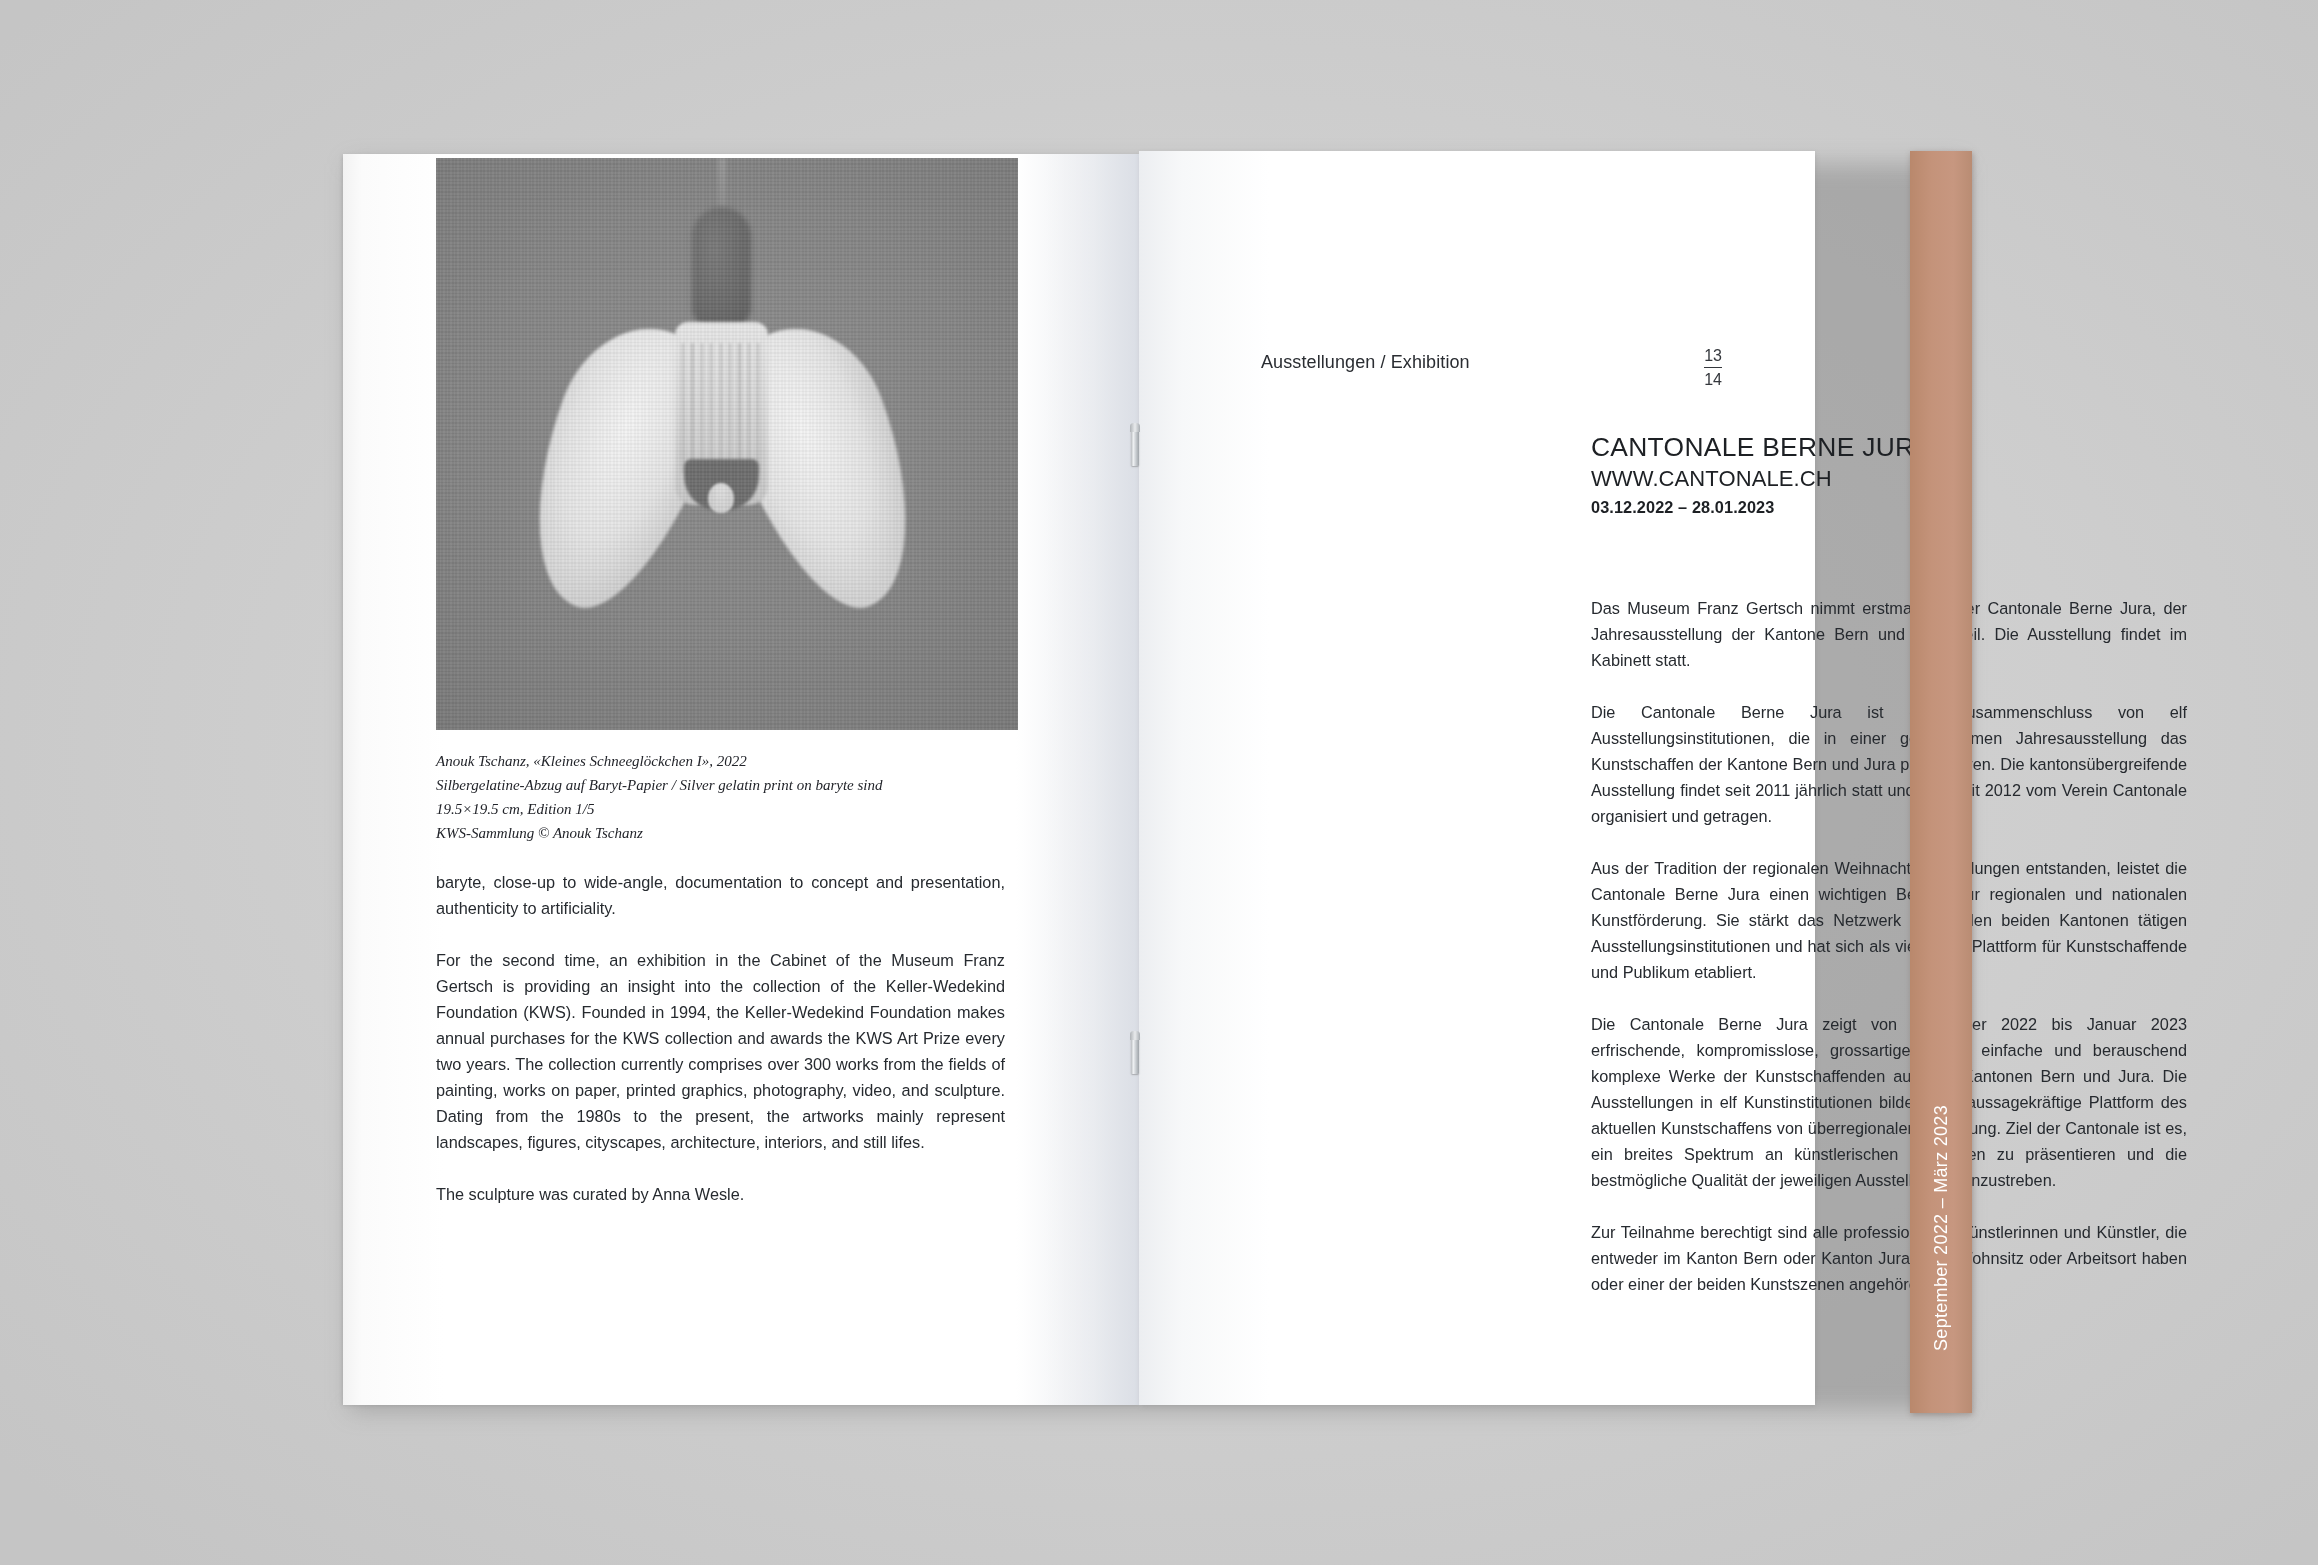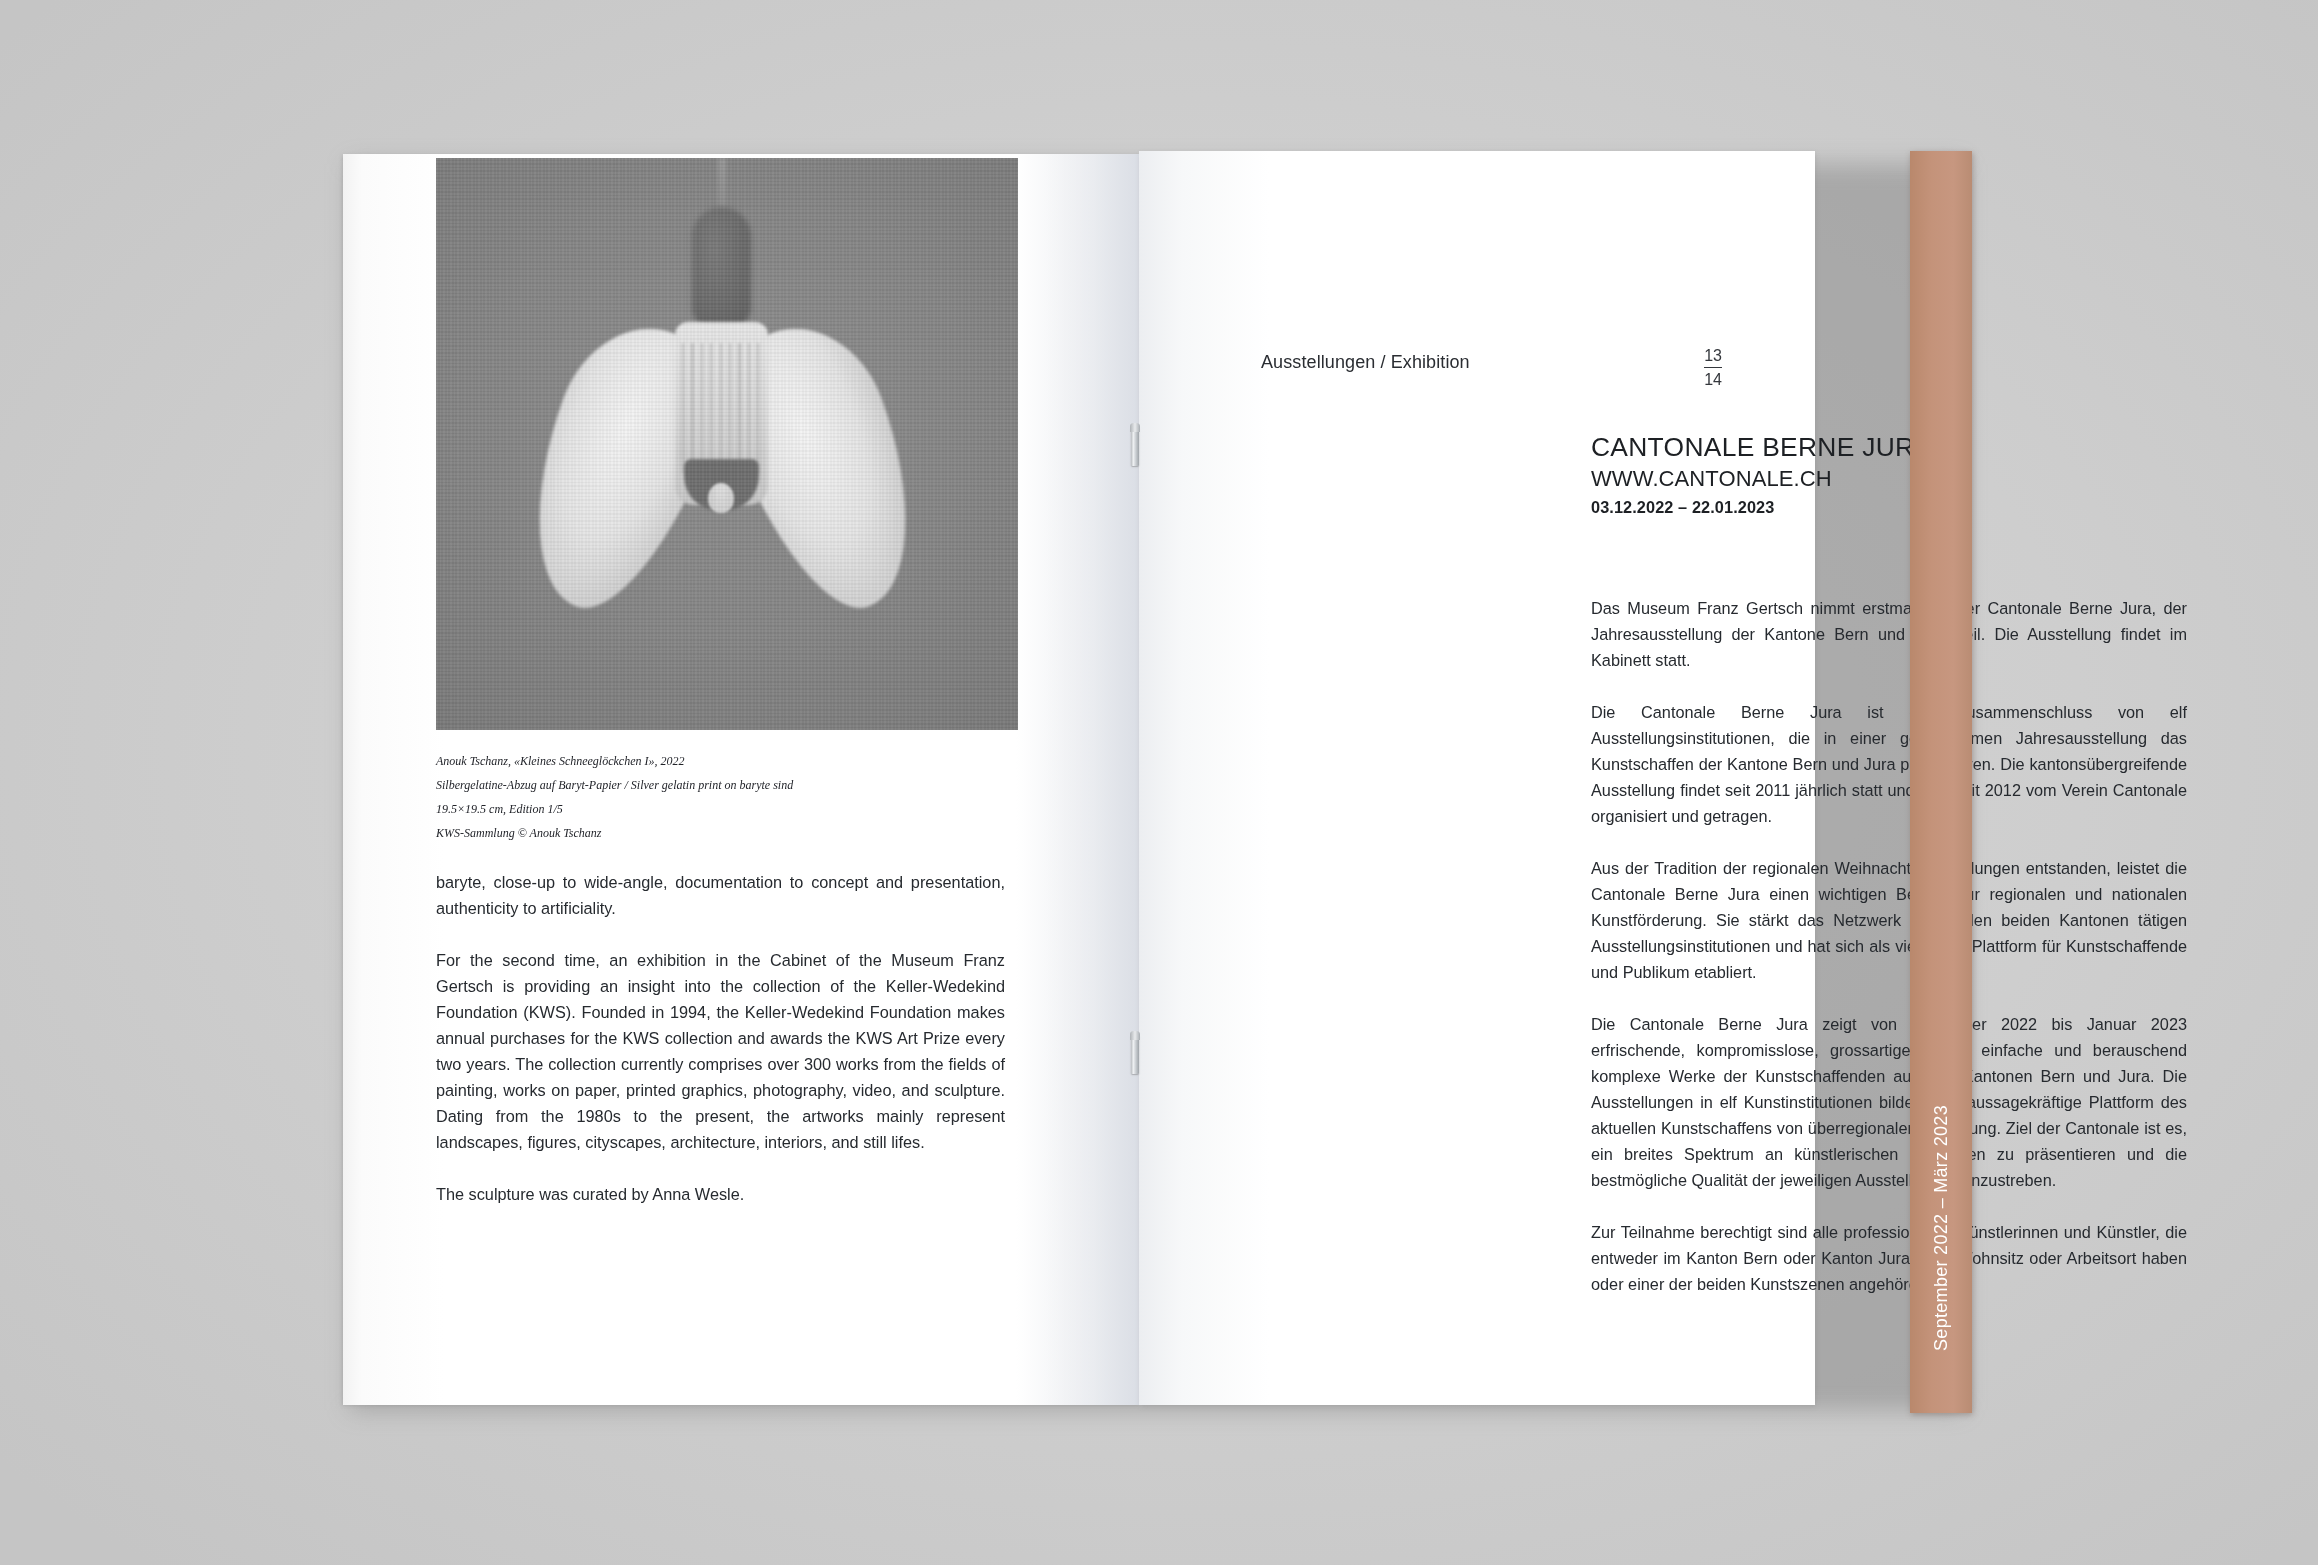--- a/index.html
+++ b/index.html
@@ -212,21 +212,21 @@
   }
 
   
   #caption {
     position: absolute;
     left: 93px;
     top: 595px;
     width: 551px;
     font-family: "Liberation Serif", serif;
     font-style: italic;
-    font-size: 12px;
+    font-size: 15px;
     line-height: 24px;
     color: #22242a;
   }
   #body-left {
     position: absolute;
     left: 93px;
     top: 715px;
     width: 569px;
     font-size: 16.3px;
     line-height: 26px;
@@ -348,21 +348,21 @@
 
     <div id="folio">
       <div>13</div>
       <div class="bar"></div>
       <div>14</div>
     </div>
 
     <div id="heading-block">
       <div id="title-main">CANTONALE BERNE JURA</div>
       <div id="title-url">WWW.CANTONALE.CH</div>
-      <div id="title-dates">03.12.2022 – 22.01.2023</div>
+      <div id="title-dates">03.12.2022 – 28.01.2023</div>
     </div>
 
     <div id="body-right">
       <p>Das Museum Franz Gertsch nimmt erstmals an der Cantonale Berne Jura, der Jahresausstellung der Kantone Bern und Jura, teil. Die Ausstellung findet im Kabinett statt.</p>
       <p>Die Cantonale Berne Jura ist ein Zusammenschluss von elf Ausstellungsinstitutionen, die in einer gemeinsamen Jahresausstellung das Kunstschaffen der Kantone Bern und Jura präsentieren. Die kantonsübergreifende Ausstellung findet seit 2011 jährlich statt und wird seit 2012 vom Verein Cantonale organisiert und getragen.</p>
       <p>Aus der Tradition der regionalen Weihnachtsausstellungen entstanden, leistet die Cantonale Berne Jura einen wichtigen Beitrag zur regionalen und nationalen Kunstförderung. Sie stärkt das Netzwerk der in den beiden Kantonen tätigen Ausstellungsinstitutionen und hat sich als vielseitige Plattform für Kunstschaffende und Publikum etabliert.</p>
       <p>Die Cantonale Berne Jura zeigt von Dezember 2022 bis Januar 2023 erfrischende, kompromisslose, grossartige, genial einfache und berauschend komplexe Werke der Kunstschaffenden aus den Kantonen Bern und Jura. Die Ausstellungen in elf Kunstinstitutionen bilden eine aussagekräftige Plattform des aktuellen Kunstschaffens von überregionaler Bedeutung. Ziel der Cantonale ist es, ein breites Spektrum an künstlerischen Positionen zu präsentieren und die bestmögliche Qualität der jeweiligen Ausstellungen anzustreben.</p>
       <p>Zur Teilnahme berechtigt sind alle professionellen Künstlerinnen und Künstler, die entweder im Kanton Bern oder Kanton Jura ihren Wohnsitz oder Arbeitsort haben oder einer der beiden Kunstszenen angehören.</p>
     </div>
 

